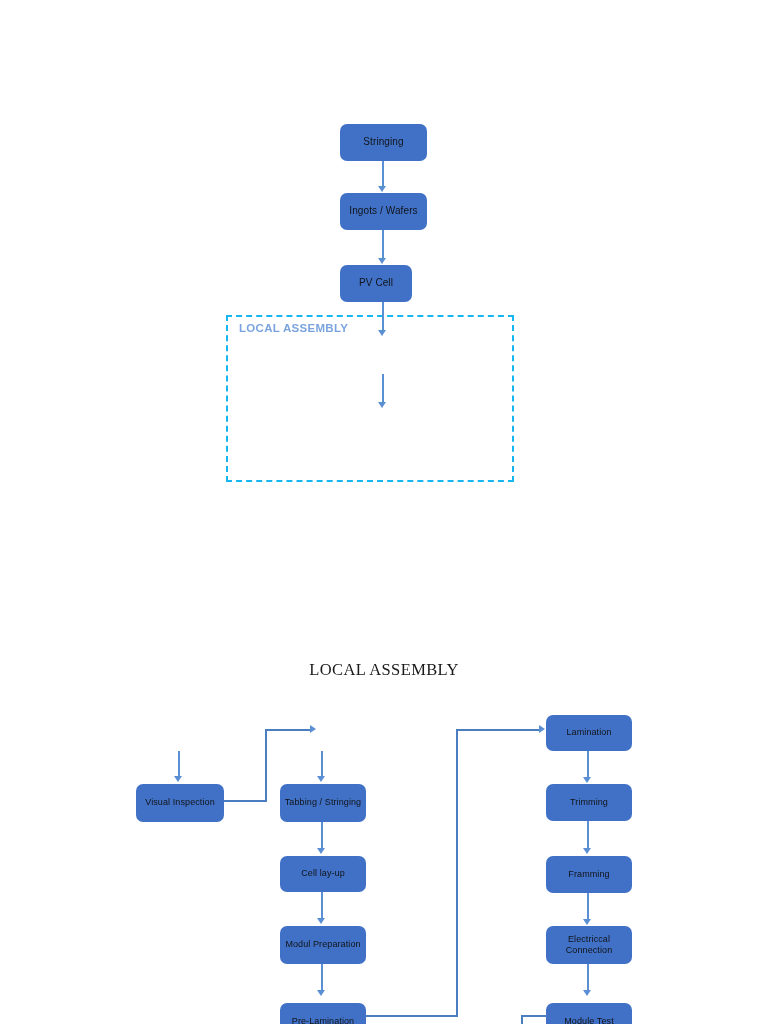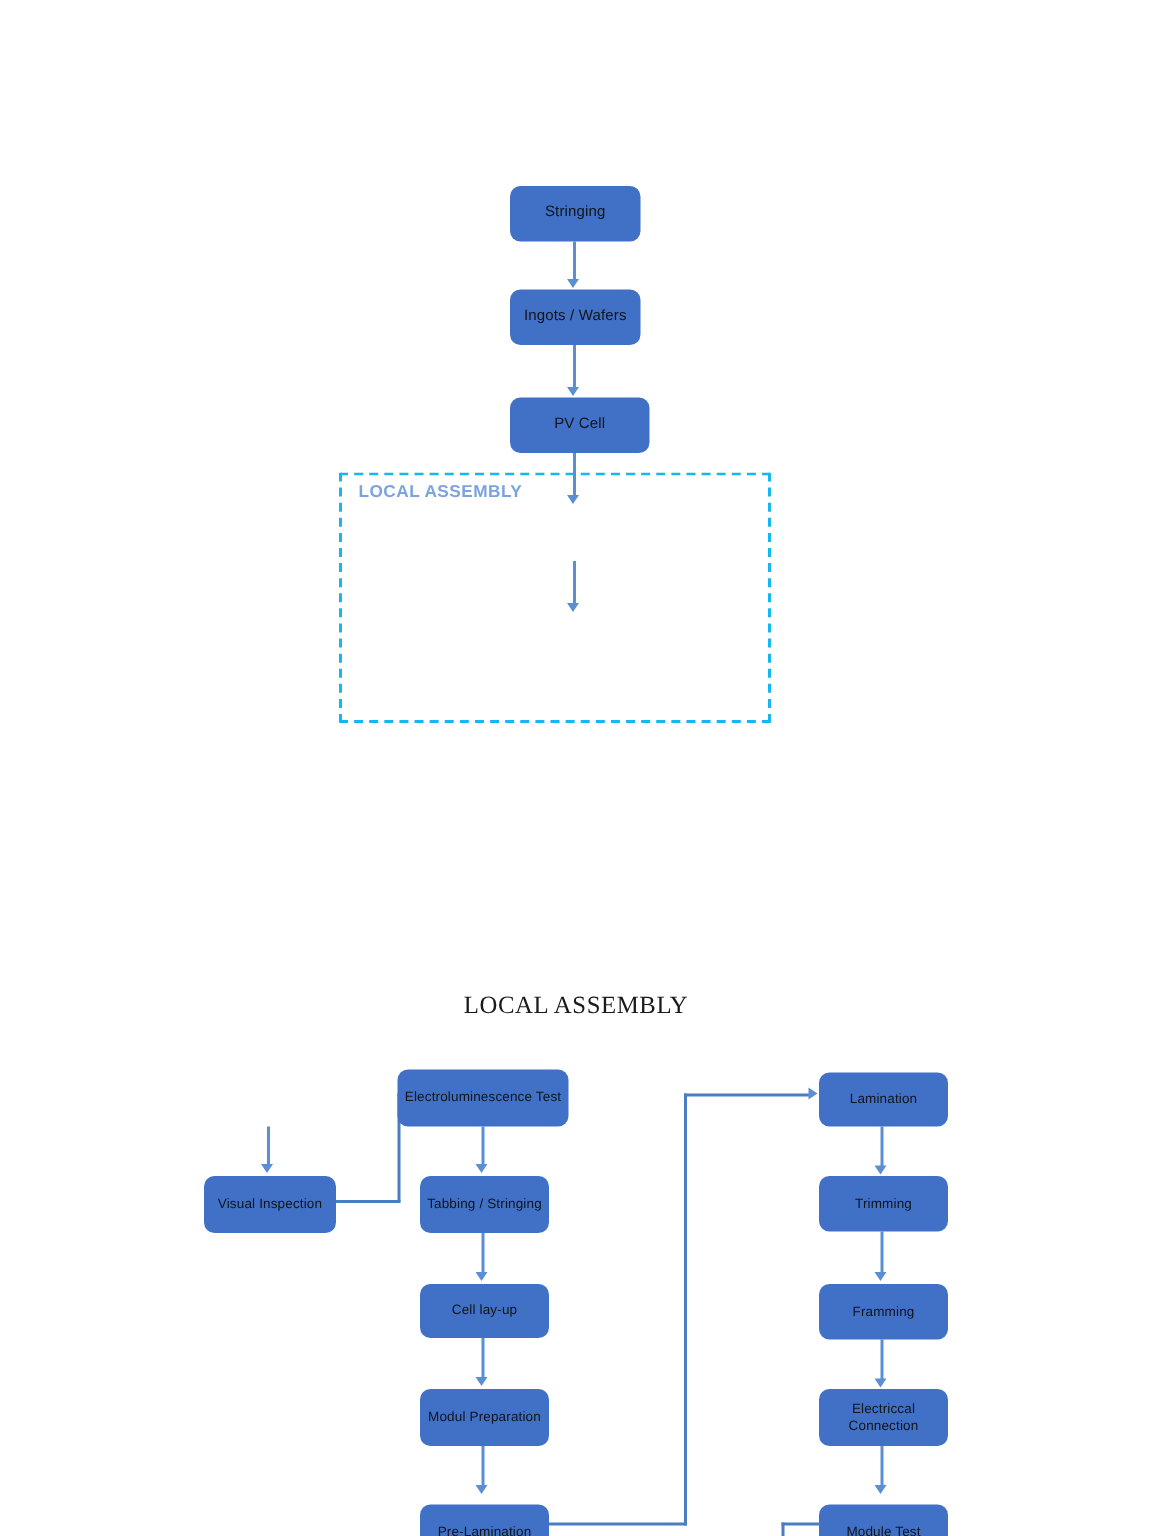--- a/index.html
+++ b/index.html
@@ -122,41 +122,40 @@
   <div id="local-assembly-group-label">LOCAL ASSEMBLY</div>
 
   <div class="fbox" style="left:340px; top:124px; width:87px; height:37px;">Stringing</div>
   <div class="vline" style="left:382px; top:161px; height:26px;"></div>
   <div class="arrow-down" style="left:378px; top:186px;"></div>
 
   <div class="fbox" style="left:340px; top:193px; width:87px; height:37px;">Ingots / Wafers</div>
   <div class="vline" style="left:382px; top:230px; height:29px;"></div>
   <div class="arrow-down" style="left:378px; top:258px;"></div>
 
-  <div class="fbox" style="left:340px; top:265px; width:93px; height:37px;">PV Cell</div>
+  <div class="fbox" style="left:340px; top:265px; width:72px; height:37px;">PV Cell</div>
   <div class="vline" style="left:382px; top:302px; height:29px;"></div>
   <div class="arrow-down" style="left:378px; top:330px;"></div>
 
   <div class="vline" style="left:382px; top:374px; height:29px;"></div>
   <div class="arrow-down" style="left:378px; top:402px;"></div>
 
 
   <div class="doc-title" id="title-bottom">LOCAL ASSEMBLY</div>
 
   <div class="vline" style="left:178px; top:751px; height:26px;"></div>
   <div class="arrow-down" style="left:174px; top:776px;"></div>
 
   <div class="fbox small" style="left:136px; top:784px; width:88px; height:38px;">Visual Inspection</div>
 
   <div class="hthin" style="left:224px; top:800px; width:43px;"></div>
   <div class="vthin" style="left:265px; top:729px; height:72px;"></div>
   <div class="hthin" style="left:265px; top:729px; width:48px;"></div>
   <div class="arrow-right" style="left:310px; top:725px;"></div>
 
-  <div class="fbox small" style="left:265px; top:713px; width:114px; height:38px;">Electroluminescence Test</div>
   <div class="vline" style="left:321px; top:751px; height:26px;"></div>
   <div class="arrow-down" style="left:317px; top:776px;"></div>
 
   <div class="fbox small" style="left:280px; top:784px; width:86px; height:38px;">Tabbing / Stringing</div>
   <div class="vline" style="left:321px; top:822px; height:27px;"></div>
   <div class="arrow-down" style="left:317px; top:848px;"></div>
 
   <div class="fbox small" style="left:280px; top:856px; width:86px; height:36px;">Cell lay-up</div>
   <div class="vline" style="left:321px; top:892px; height:27px;"></div>
   <div class="arrow-down" style="left:317px; top:918px;"></div>

